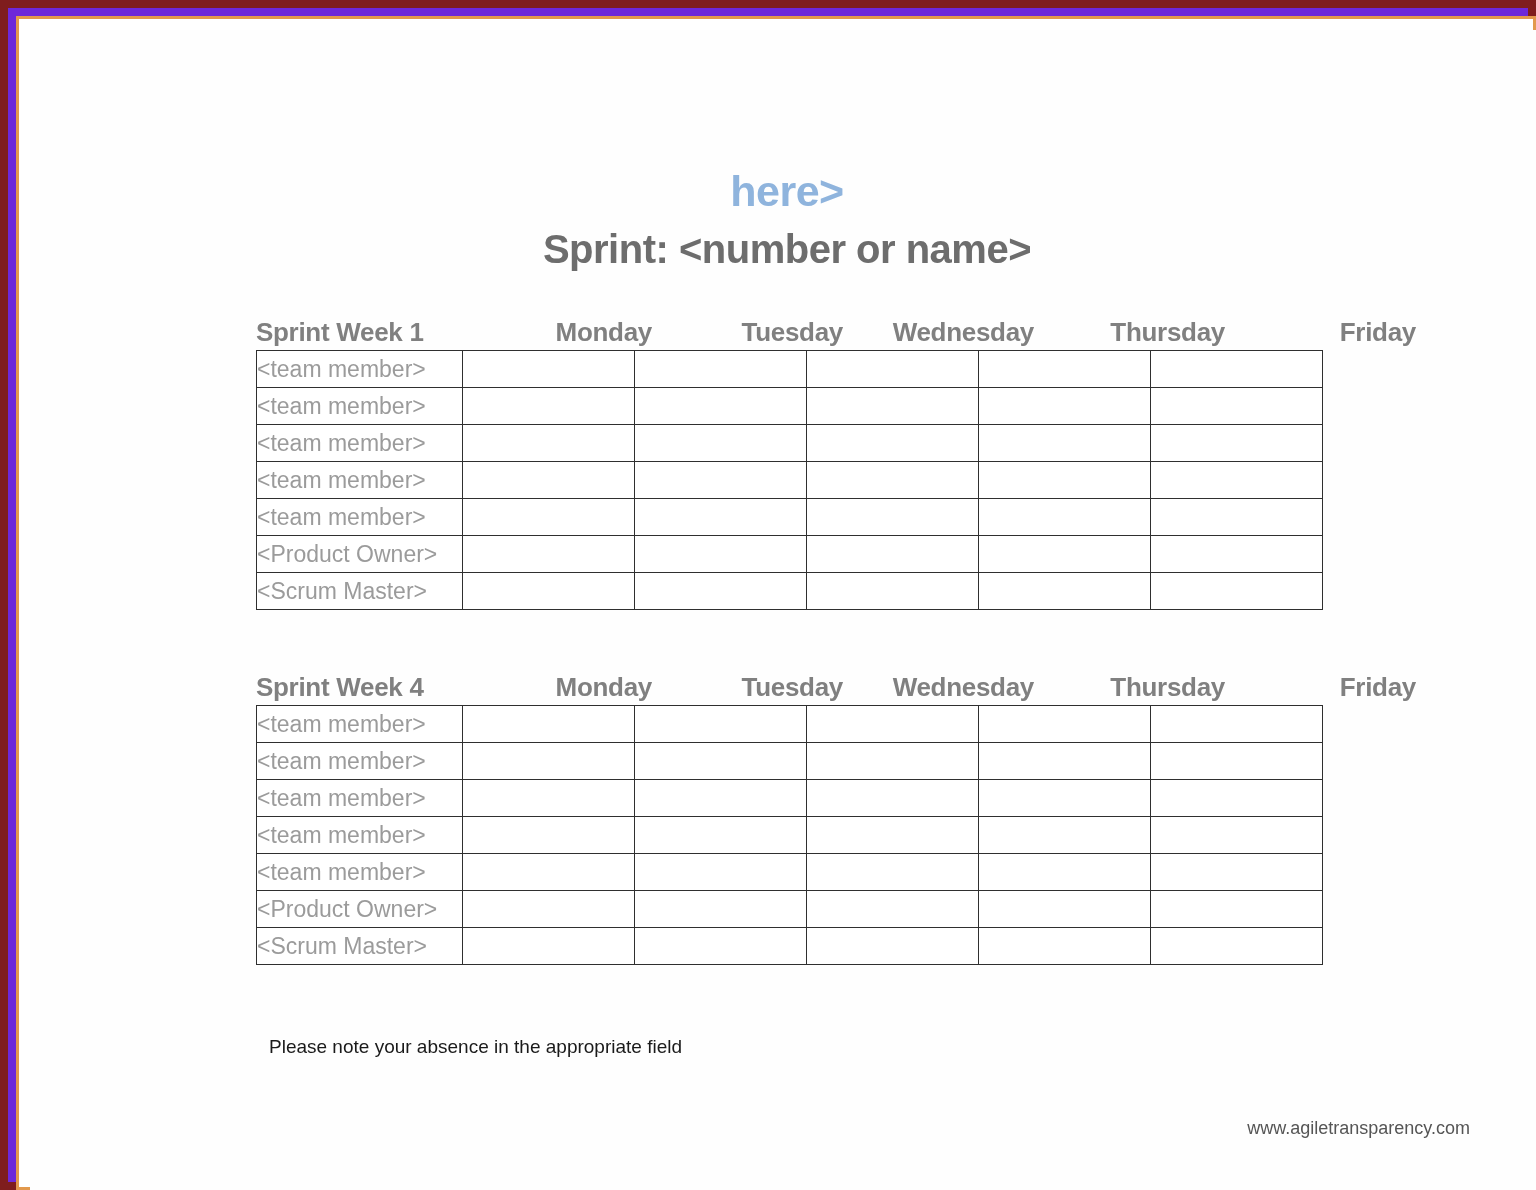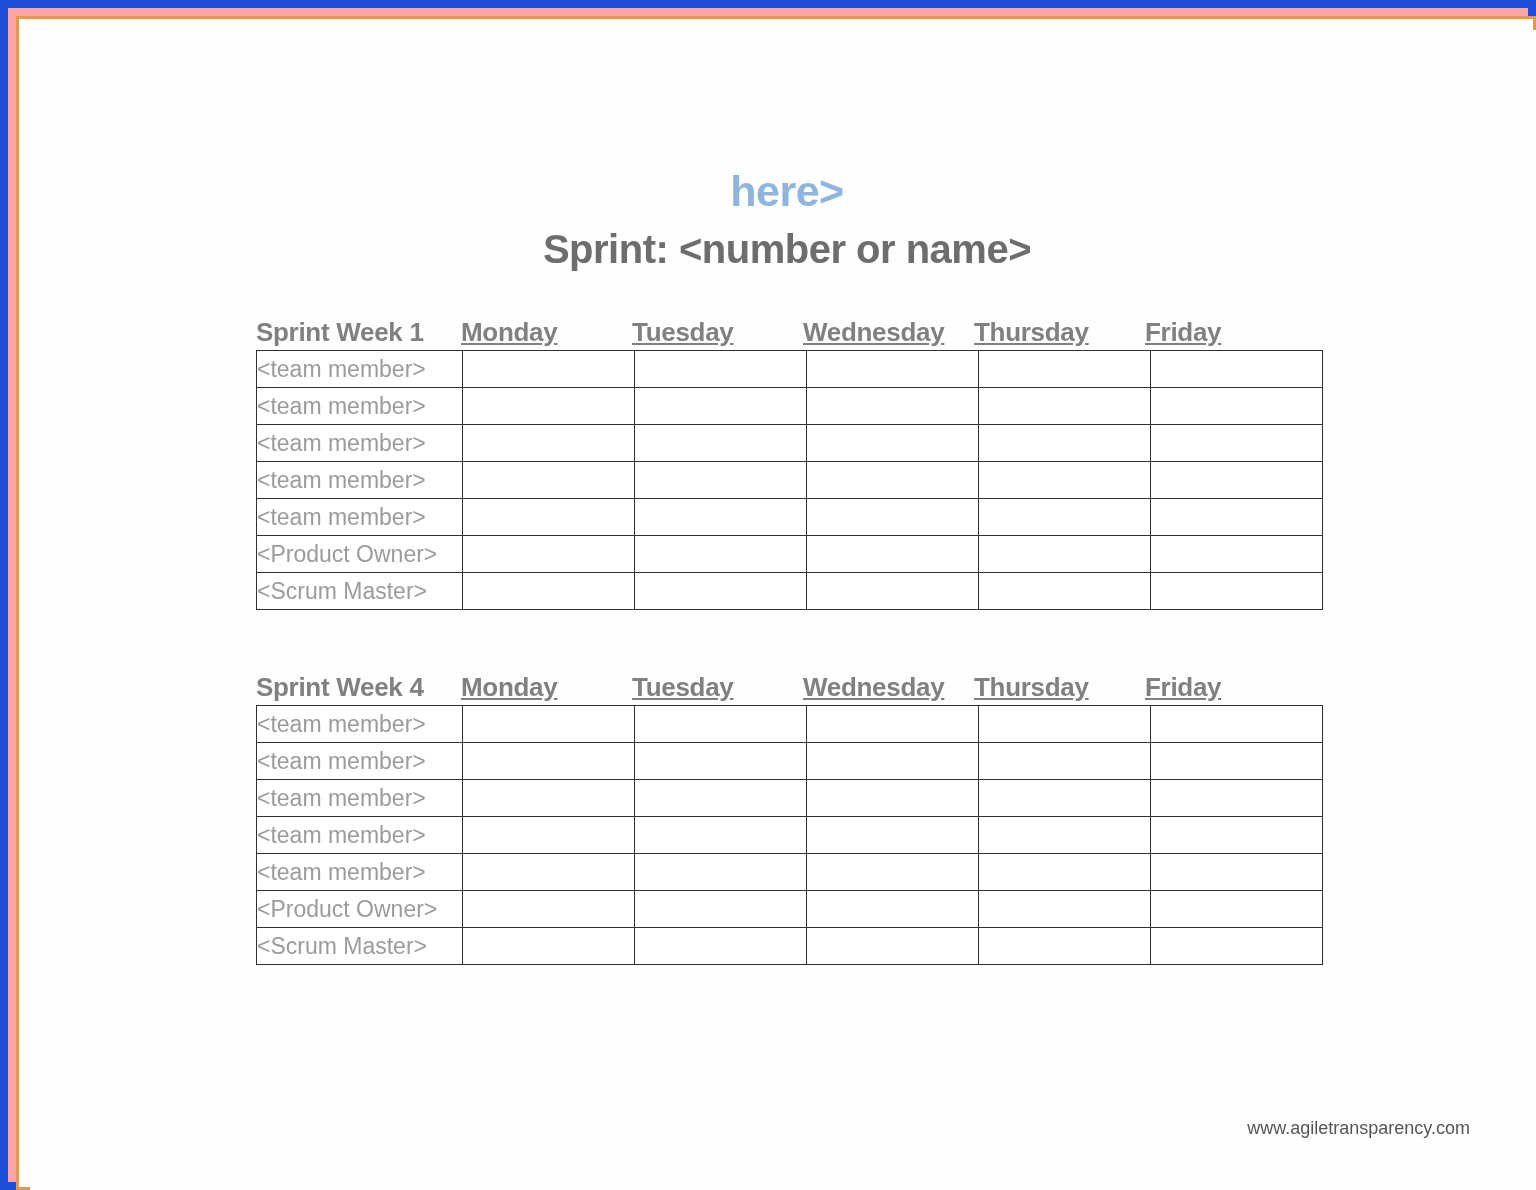--- a/index.html
+++ b/index.html
@@ -14,22 +14,22 @@
     overflow: hidden;
   }
 
   
   #page-frame {
     position: absolute;
     left: 0; top: 0;
     width: 1536px;
     height: 1190px;
     box-sizing: border-box;
-    border: 8px solid #1d4ed8;
-    background: #fca5a5;
+    border: 8px solid #7f1d1d;
+    background: #6d28d9;
   }
   #page-inner-rule {
     position: absolute;
     left: 8px; top: 8px;
     width: 1520px;
     height: 1174px;
     box-sizing: border-box;
     border: 3px solid #e2994d;
     background: #ffffff;
   }
@@ -73,39 +73,39 @@
     width: 1060px;
   }
   #section-week-1 { top: 289px; }
   #section-week-2 { top: 644px; }
 
   .section-header-row {
     display: flex;
     width: 1060px;
     align-items: flex-end;
     margin-bottom: 4px;
+    gap: 20px;
   }
   .col-head {
     font-size: 26px;
     font-weight: bold;
     color: #808080;
     line-height: 1.05;
     letter-spacing: -0.3px;
     white-space: nowrap;
   }
   .col-head.label-head {
     width: 205px;
     text-align: left;
     flex: 0 0 205px;
   }
   .col-head.day-head {
     width: 171px;
     flex: 0 0 171px;
-    text-align: left;
-    text-decoration: underline;
+    text-align: right;
   }
 
   table.schedule-table {
     border-collapse: collapse;
     table-layout: fixed;
     width: 1060px;
   }
   table.schedule-table td {
     border: 1.5px solid #2f2f2f;
     height: 36px;
@@ -289,18 +289,19 @@
               <td class="day-cell"></td>
               <td class="day-cell"></td>
               <td class="day-cell"></td>
               <td class="day-cell"></td>
               <td class="day-cell"></td>
             </tr>
           </tbody>
         </table>
       </div>
 
+      <div id="absence-note">Please note your absence in the appropriate field</div>
 
       <div id="footer-url">www.agiletransparency.com</div>
 
     </div>
   </div>
 </div>
 
 </body></html>

